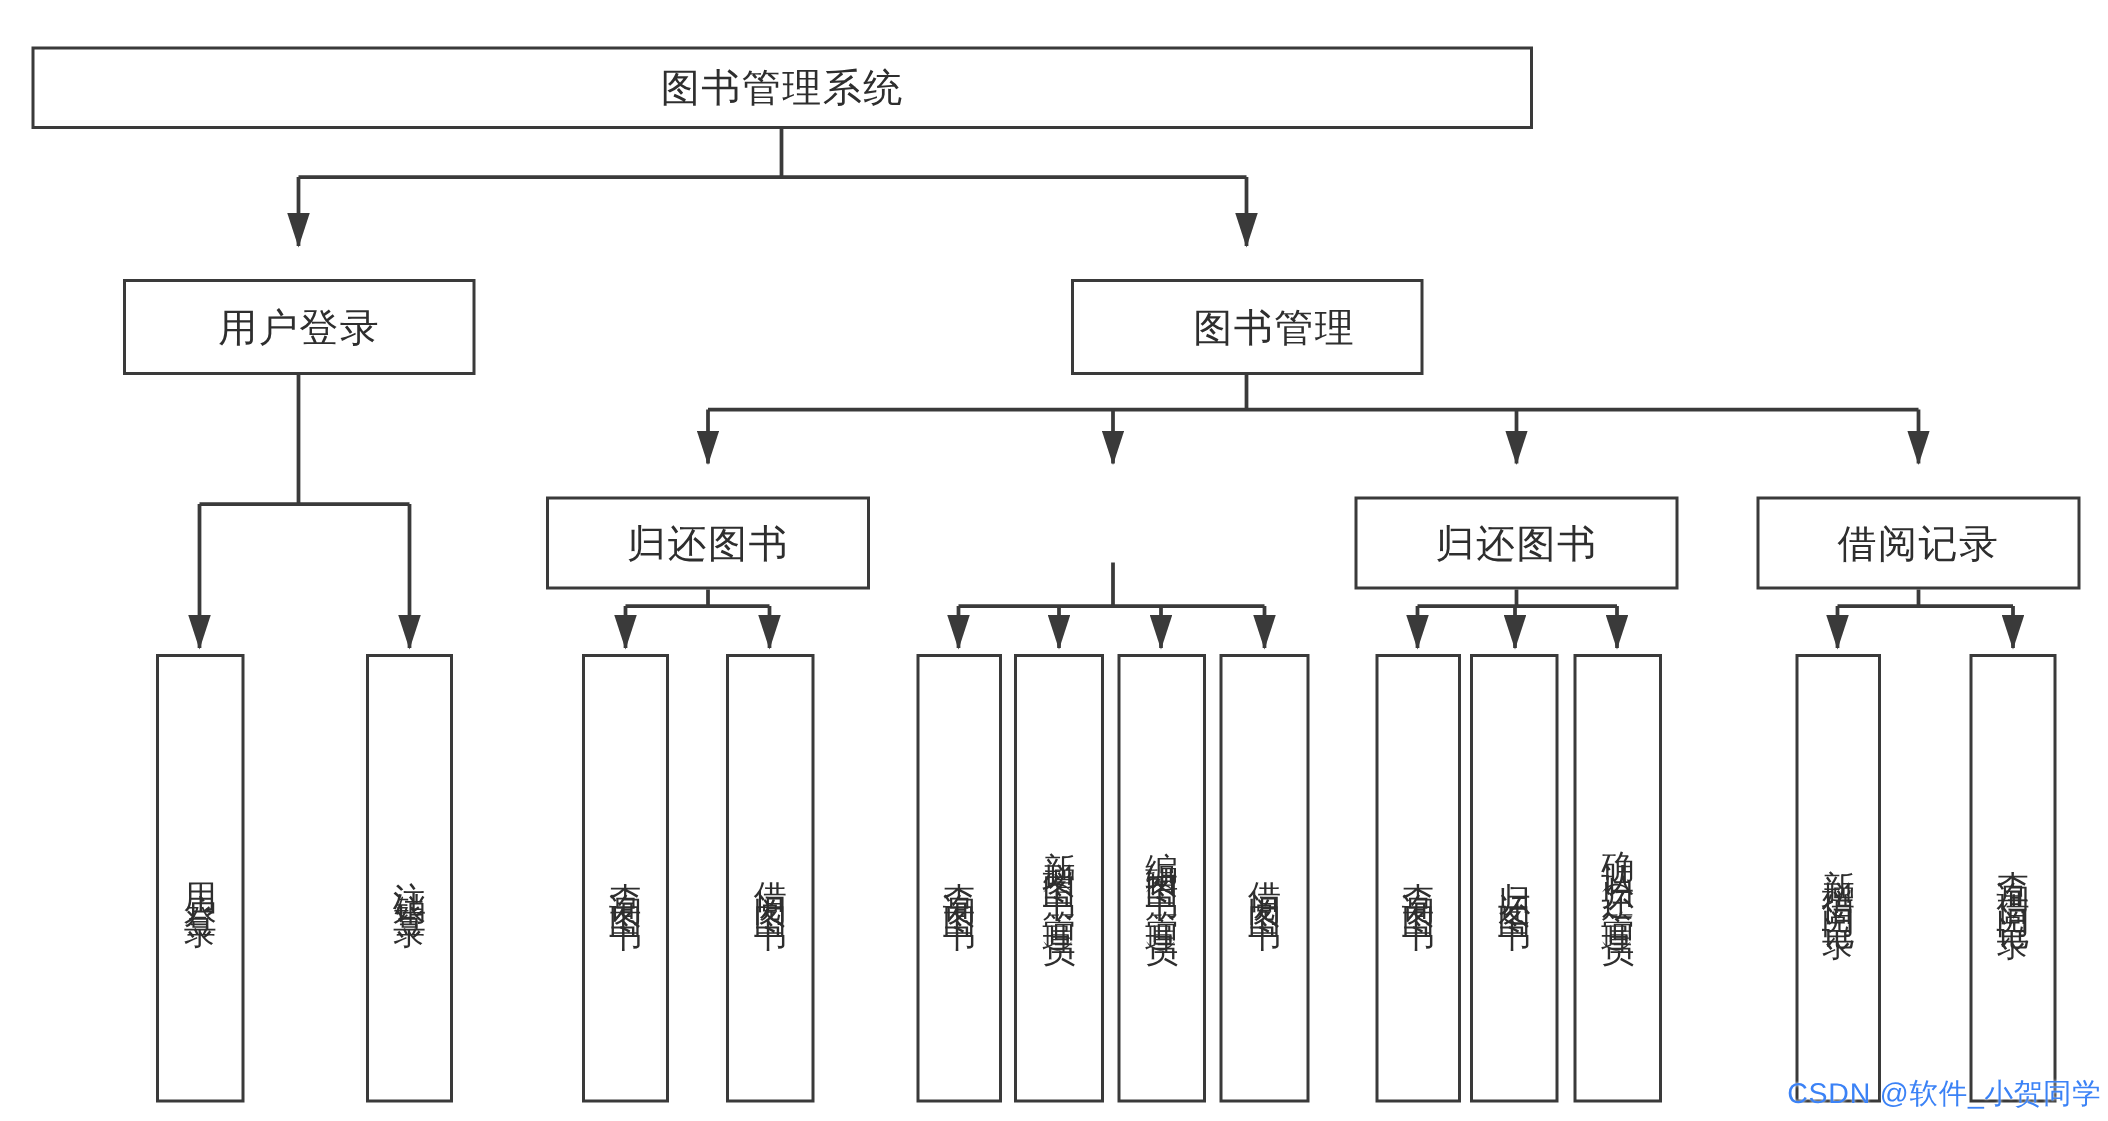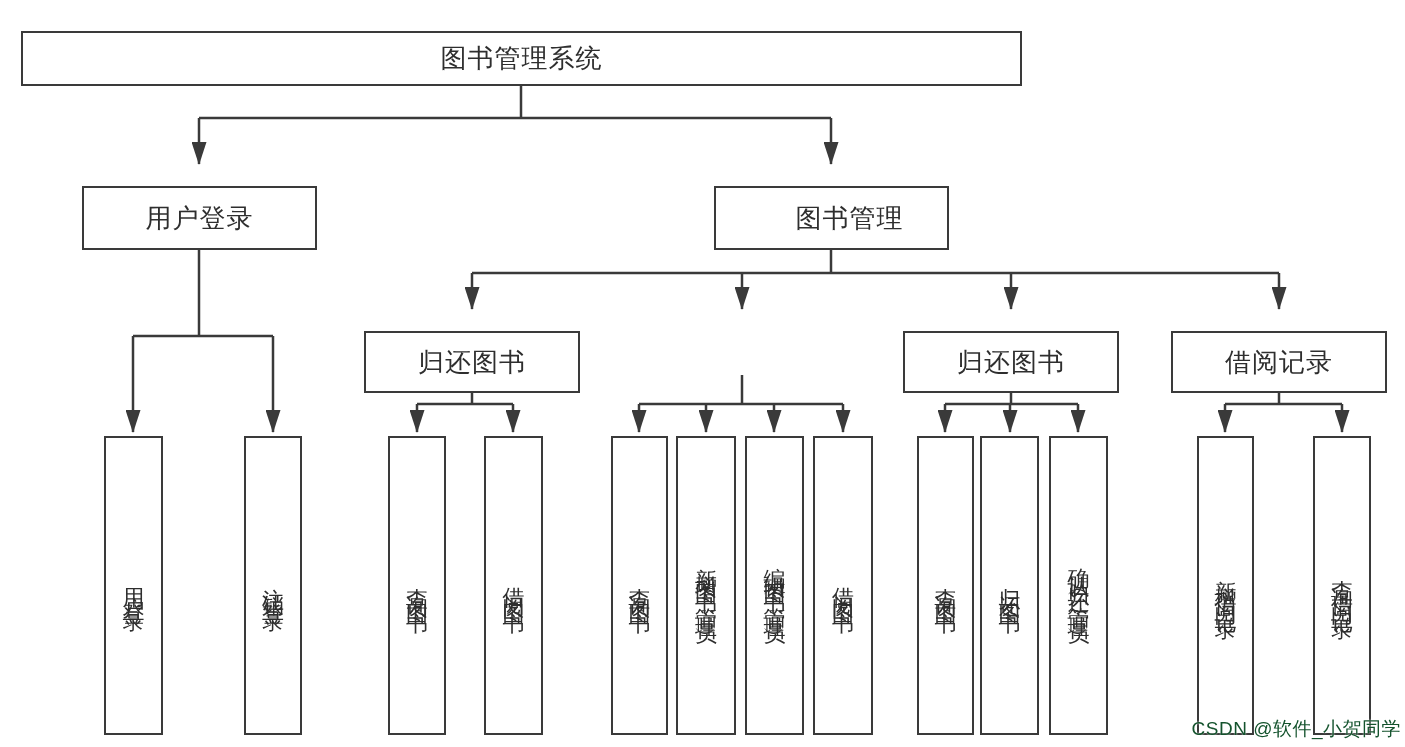--- a/index.html
+++ b/index.html
@@ -47,21 +47,21 @@
     writing-mode: vertical-rl;
     font-size: 22px;
     letter-spacing: 8px;
     line-height: 1;
   }
   .watermark {
     position: absolute;
     right: 4px;
     bottom: 5px;
     font-size: 19px;
-    color: #14532d;
+    color: #3b82f6;
     letter-spacing: 0.5px;
     text-shadow: 0 0 2px #ffffff;
     z-index: 10;
     white-space: nowrap;
   }
 </style>
 </head>
 <body>
 
 <div class="canvas">

